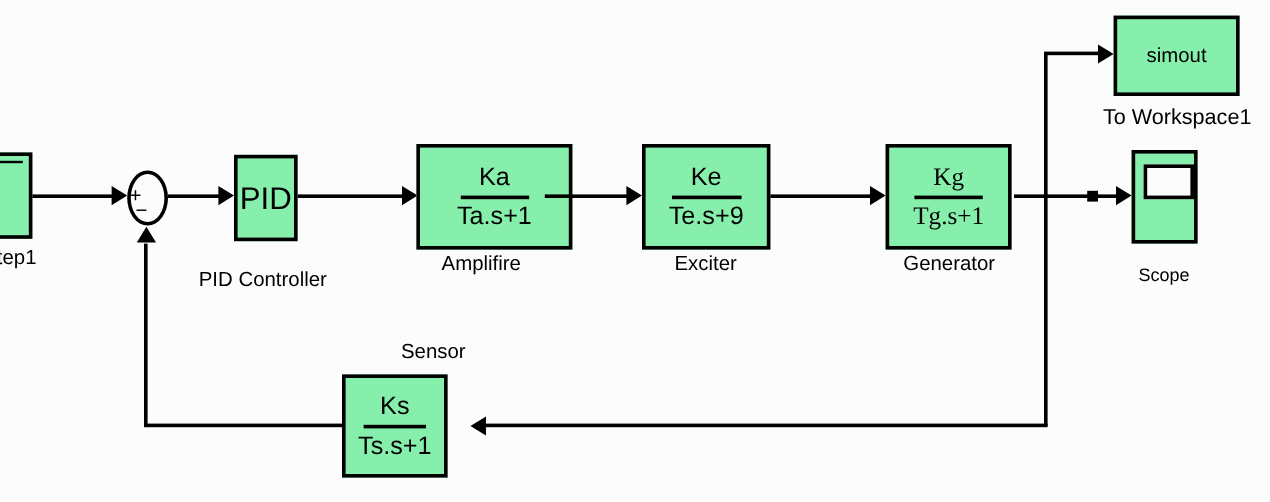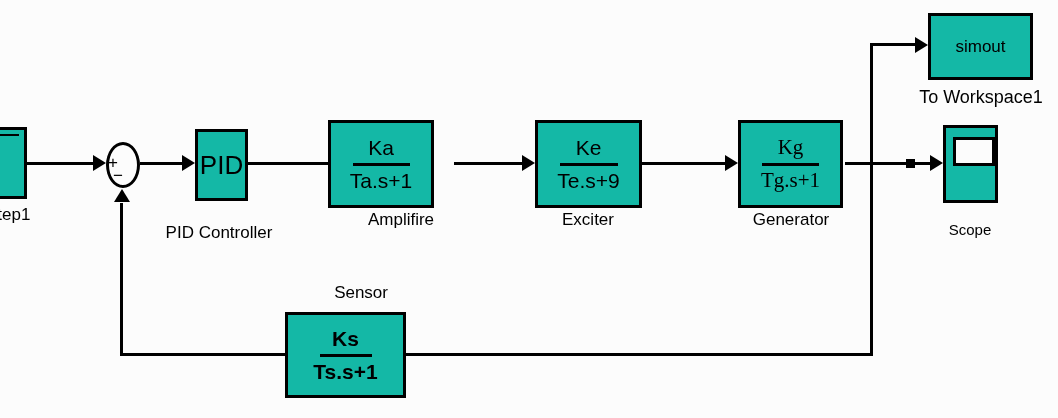--- a/index.html
+++ b/index.html
@@ -7,21 +7,21 @@
     position:relative;
     width:1058px;height:418px;
     background:#fcfcfc;
     overflow:hidden;
     font-family:"Liberation Sans", sans-serif;
     color:#000;
   }
   .block{
     position:absolute;
     border:3px solid #000;
-    background:#14b8a6;
+    background:#86efac;
     box-sizing:border-box;
     text-align:right;
   }
   .tf{
     display:flex;flex-direction:column;
     align-items:center;justify-content:center;
     width:100%;height:100%;
     font-size:21px;line-height:1.1;
   }
   .frac-bar{height:3px;background:#000;margin:3px 0;}
@@ -67,21 +67,21 @@
   <div class="arrow-r" style="left:182px;top:155px;"></div>
 
   <div class="block" style="left:195px;top:129px;width:53px;height:72px;">
     <div class="center-text pid-text">PID</div>
   </div>
   <div class="lbl" style="left:149px;top:209px;width:140px;margin-top:15px;">PID Controller</div>
 
   <div class="hline" style="left:248px;top:162px;width:89px;height:3px;"></div>
   <div class="arrow-r" style="left:335px;top:155px;"></div>
 
-  <div class="block" style="left:328px;top:120px;width:106px;height:88px;">
+  <div class="block" style="left:347px;top:120px;width:130px;height:88px;">
     <div class="tf">
       <span>Ka</span>
       <span class="frac-bar" style="width:57px;"></span>
       <span>Ta.s+1</span>
     </div>
   </div>
   <div class="lbl" style="left:341px;top:211px;width:120px;">Amplifire</div>
 
   <div class="hline" style="left:454px;top:162px;width:70px;height:3px;"></div>
   <div class="arrow-r" style="left:522px;top:155px;"></div>
@@ -123,21 +123,21 @@
   <div class="block" style="left:943px;top:125px;width:55px;height:78px;">
     <div class="screen" style="left:7px;top:9px;width:42px;height:29px;"></div>
   </div>
   <div class="lbl" style="left:940px;top:222px;width:60px;font-size:15px;">Scope</div>
 
   <div class="vline" style="left:870px;top:163px;width:3px;height:192px;"></div>
   <div class="hline" style="left:405px;top:353px;width:468px;height:3px;"></div>
   <div class="arrow-l" style="left:392px;top:347px;"></div>
 
   <div class="lbl" style="left:288px;top:284px;width:100px;text-align:right;">Sensor</div>
-  <div class="block" style="left:285px;top:312px;width:121px;height:86px;font-weight:bold;">
+  <div class="block" style="left:285px;top:312px;width:88px;height:86px;">
     <div class="tf">
       <span>Ks</span>
       <span class="frac-bar" style="width:52px;"></span>
       <span>Ts.s+1</span>
     </div>
   </div>
 
   <div class="hline" style="left:122px;top:353px;width:163px;height:3px;"></div>
   <div class="vline" style="left:120px;top:203px;width:3px;height:153px;"></div>
   <div class="arrow-u" style="left:114px;top:189px;"></div>

